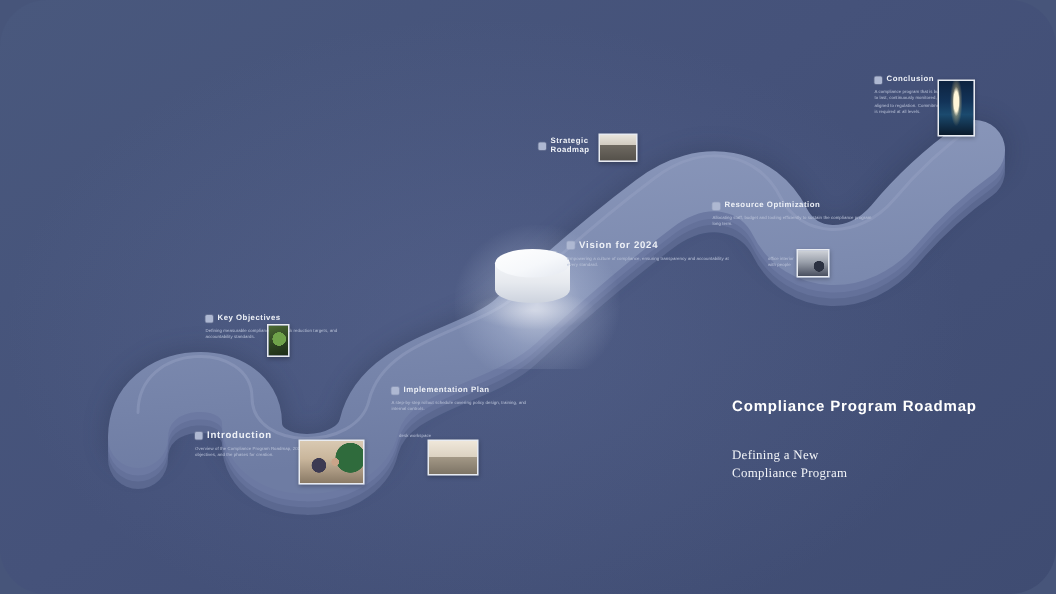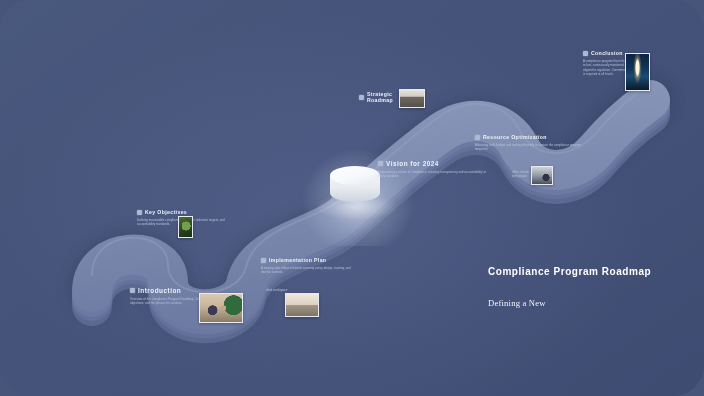--- a/index.html
+++ b/index.html
@@ -250,16 +250,17 @@
       <span class="node-title">Conclusion</span>
     </div>
     <div class="node-body" style="max-width:48px;">A compliance program that is built to last, continuously monitored, and aligned to regulation. Commitment is required at all levels.</div>
   </div>
   <div class="thumb ph-rocket" style="left:625px; top:53px; width:25px; height:38px;"></div>
 
   <div id="title-block">
     <div id="main-title">Compliance Program Roadmap</div>
     <div id="subtitle">
       <div>Defining a New</div>
+      <div>Compliance Program</div>
     </div>
   </div>
 
 </div>
 
 </body></html>

